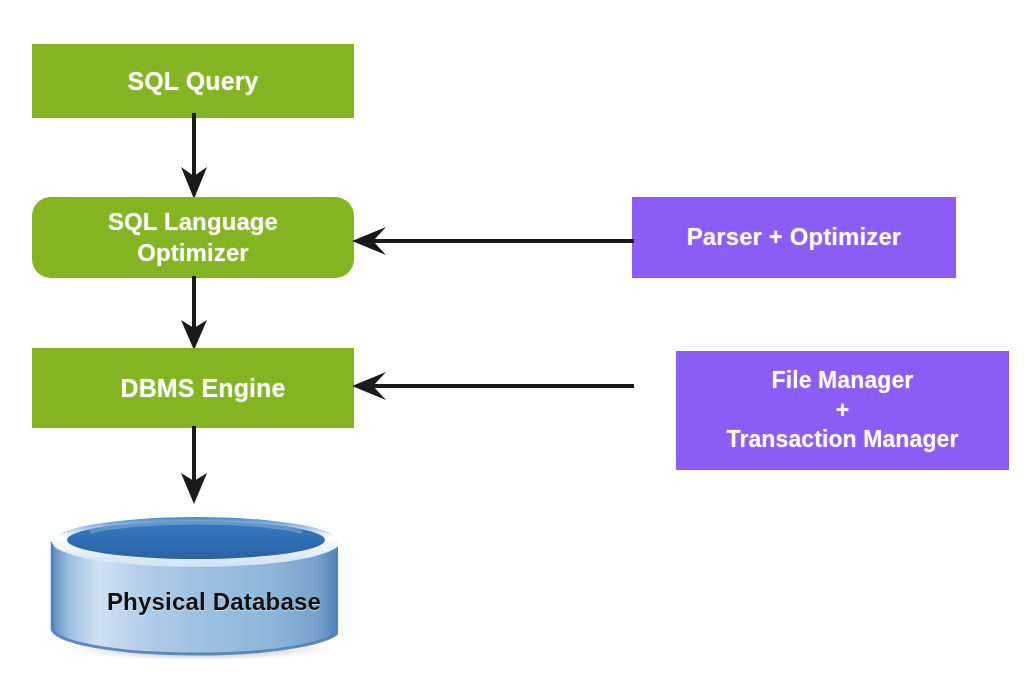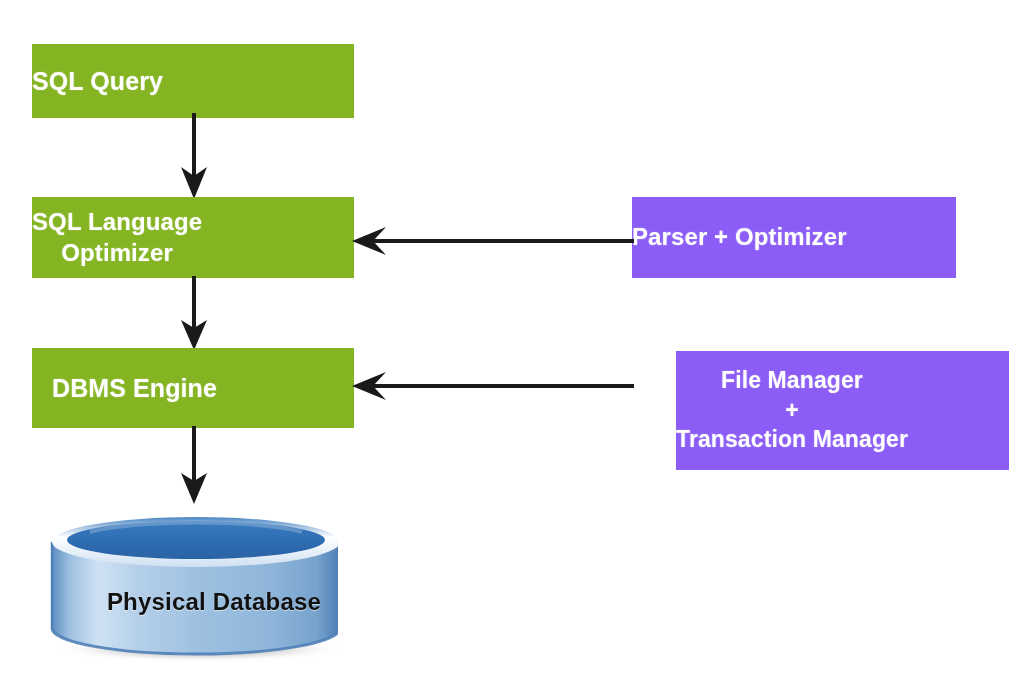--- a/index.html
+++ b/index.html
@@ -18,40 +18,41 @@
     width: 1024px;
     height: 683px;
     background: #ffffff;
   }
 
   
   .box {
     position: absolute;
     display: flex;
     align-items: center;
-    justify-content: flex-start;
+    justify-content: center;
     text-align: center;
     box-sizing: border-box;
     color: #ffffff;
     font-weight: bold;
     line-height: 1.28;
     letter-spacing: 0.1px;
     text-shadow: 0 0 2px rgba(255,255,255,0.35);
     user-select: none;
   }
   .box-green { background: #84b422; }
   .box-red   { background: #8b5cf6; }
 
   .box-sql-query {
     left: 32px; top: 44px; width: 322px; height: 74px;
     font-size: 25px;
   }
   .box-sql-lang {
     left: 32px; top: 197px; width: 322px; height: 81px;
     font-size: 24px;
+    border-radius: 19px;
   }
   .box-dbms {
     left: 32px; top: 348px; width: 322px; height: 80px;
     font-size: 25px;
     padding-left: 20px;
   }
   .box-parser {
     left: 632px; top: 197px; width: 324px; height: 81px;
     font-size: 24px;
   }

